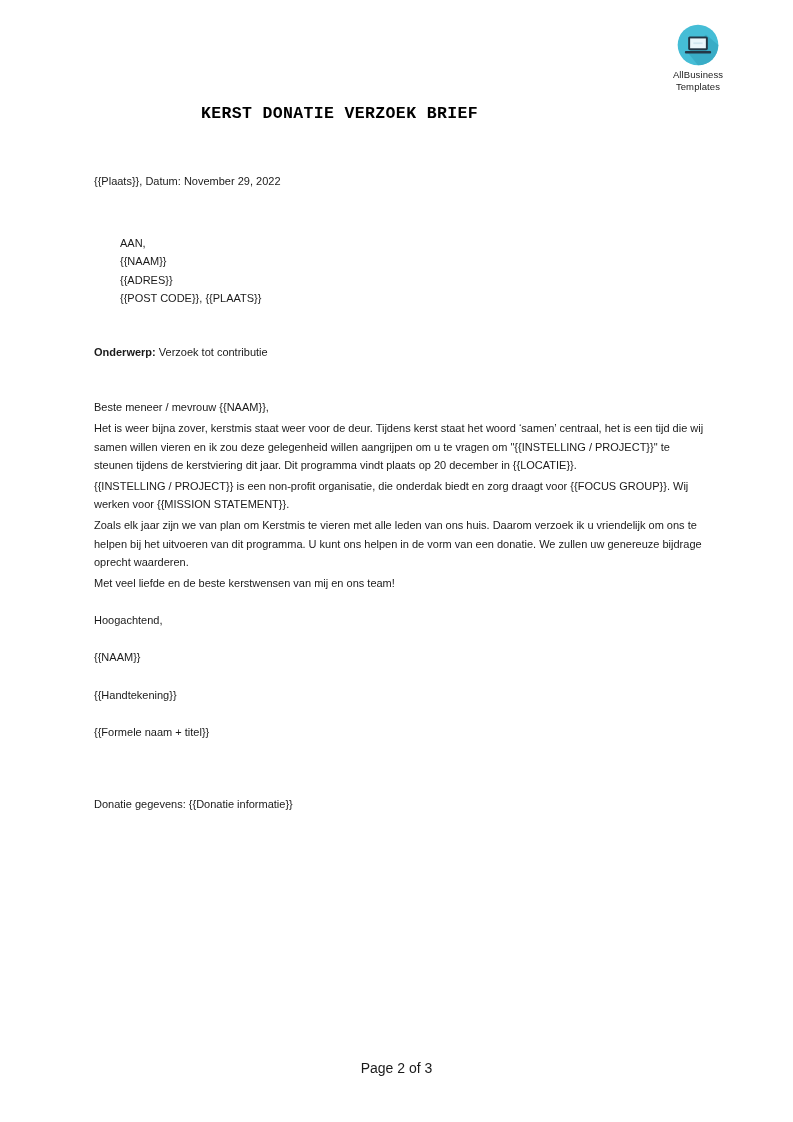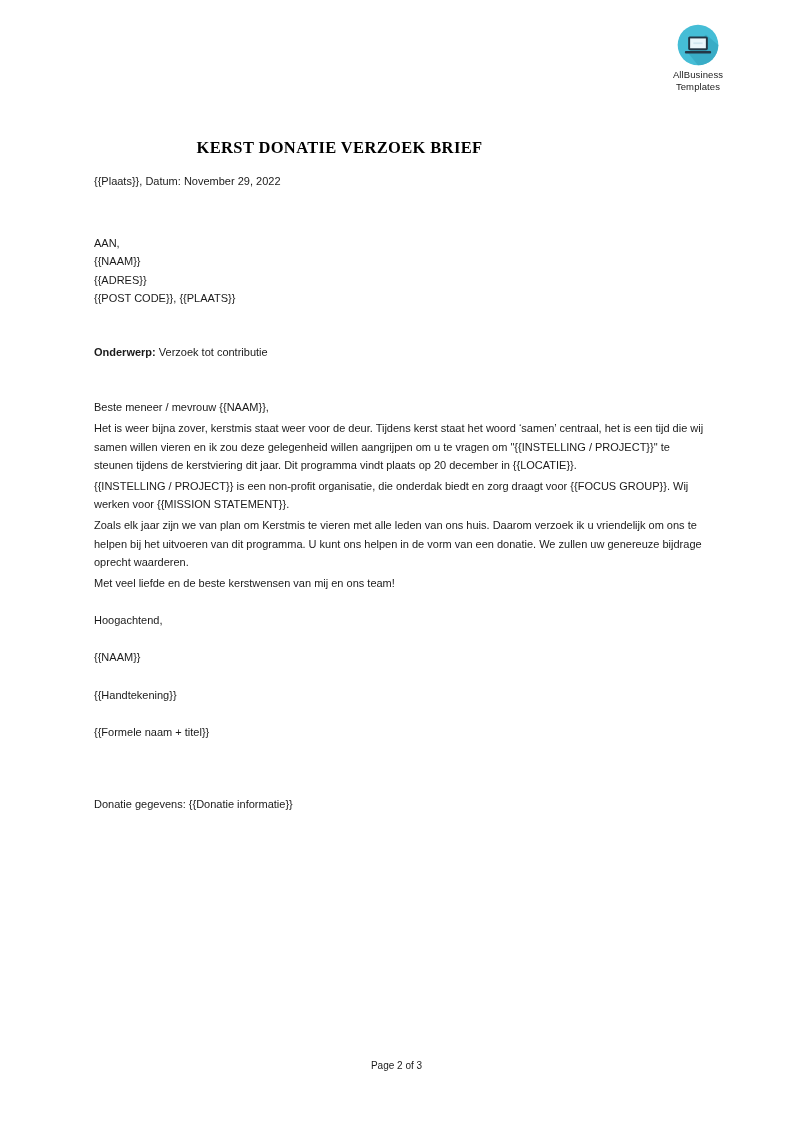--- a/index.html
+++ b/index.html
@@ -43,60 +43,59 @@
   }
   .logo-text span { display: block; }
 
   
   .doc-title {
     position: absolute;
     top: 104px;
     left: 0;
     width: 679px;
     text-align: center;
-    font-family: Liberation Serif, serif;
+    font-family: Liberation Mono, monospace;
     font-weight: bold;
     font-size: 16.5px;
     letter-spacing: 0.35px;
     color: #000000;
-    margin-top: 34px;
   }
 
   
   .body-wrap {
     position: absolute;
     top: 172px;
     left: 94px;
     width: 610px;
     font-size: 11px;
     line-height: 18.2px;
     color: #1a1a1a;
   }
   .line { white-space: pre-wrap; }
   .para { margin: 0; }
 
   .sp-date      { margin-bottom: 44px; }
   .addr         { margin-bottom: 0; }
-  .addr .line   { display: block; }
+  .addr .line   { display: block; margin-left: 26px; }
   .sp-subject   { margin-top: 36px; }
   .sp-greet     { margin-top: 37px; }
   .para-gap     { margin-top: 3px; }
   .sign-gap     { margin-top: 19px; }
   .donation-gap { margin-top: 54px; }
 
   .bold { font-weight: bold; }
 
   
   .footer {
     position: absolute;
     top: 1060px;
     left: 0;
     width: 793px;
     text-align: center;
-    font-size: 10px;
+    font-size: 14px;
     color: #1a1a1a;
   }
 </style>
 </head>
 <body>
 
 <div class="page">
 
   <div class="logo-block">
     <svg class="logo-mark" viewBox="0 0 64 64">

